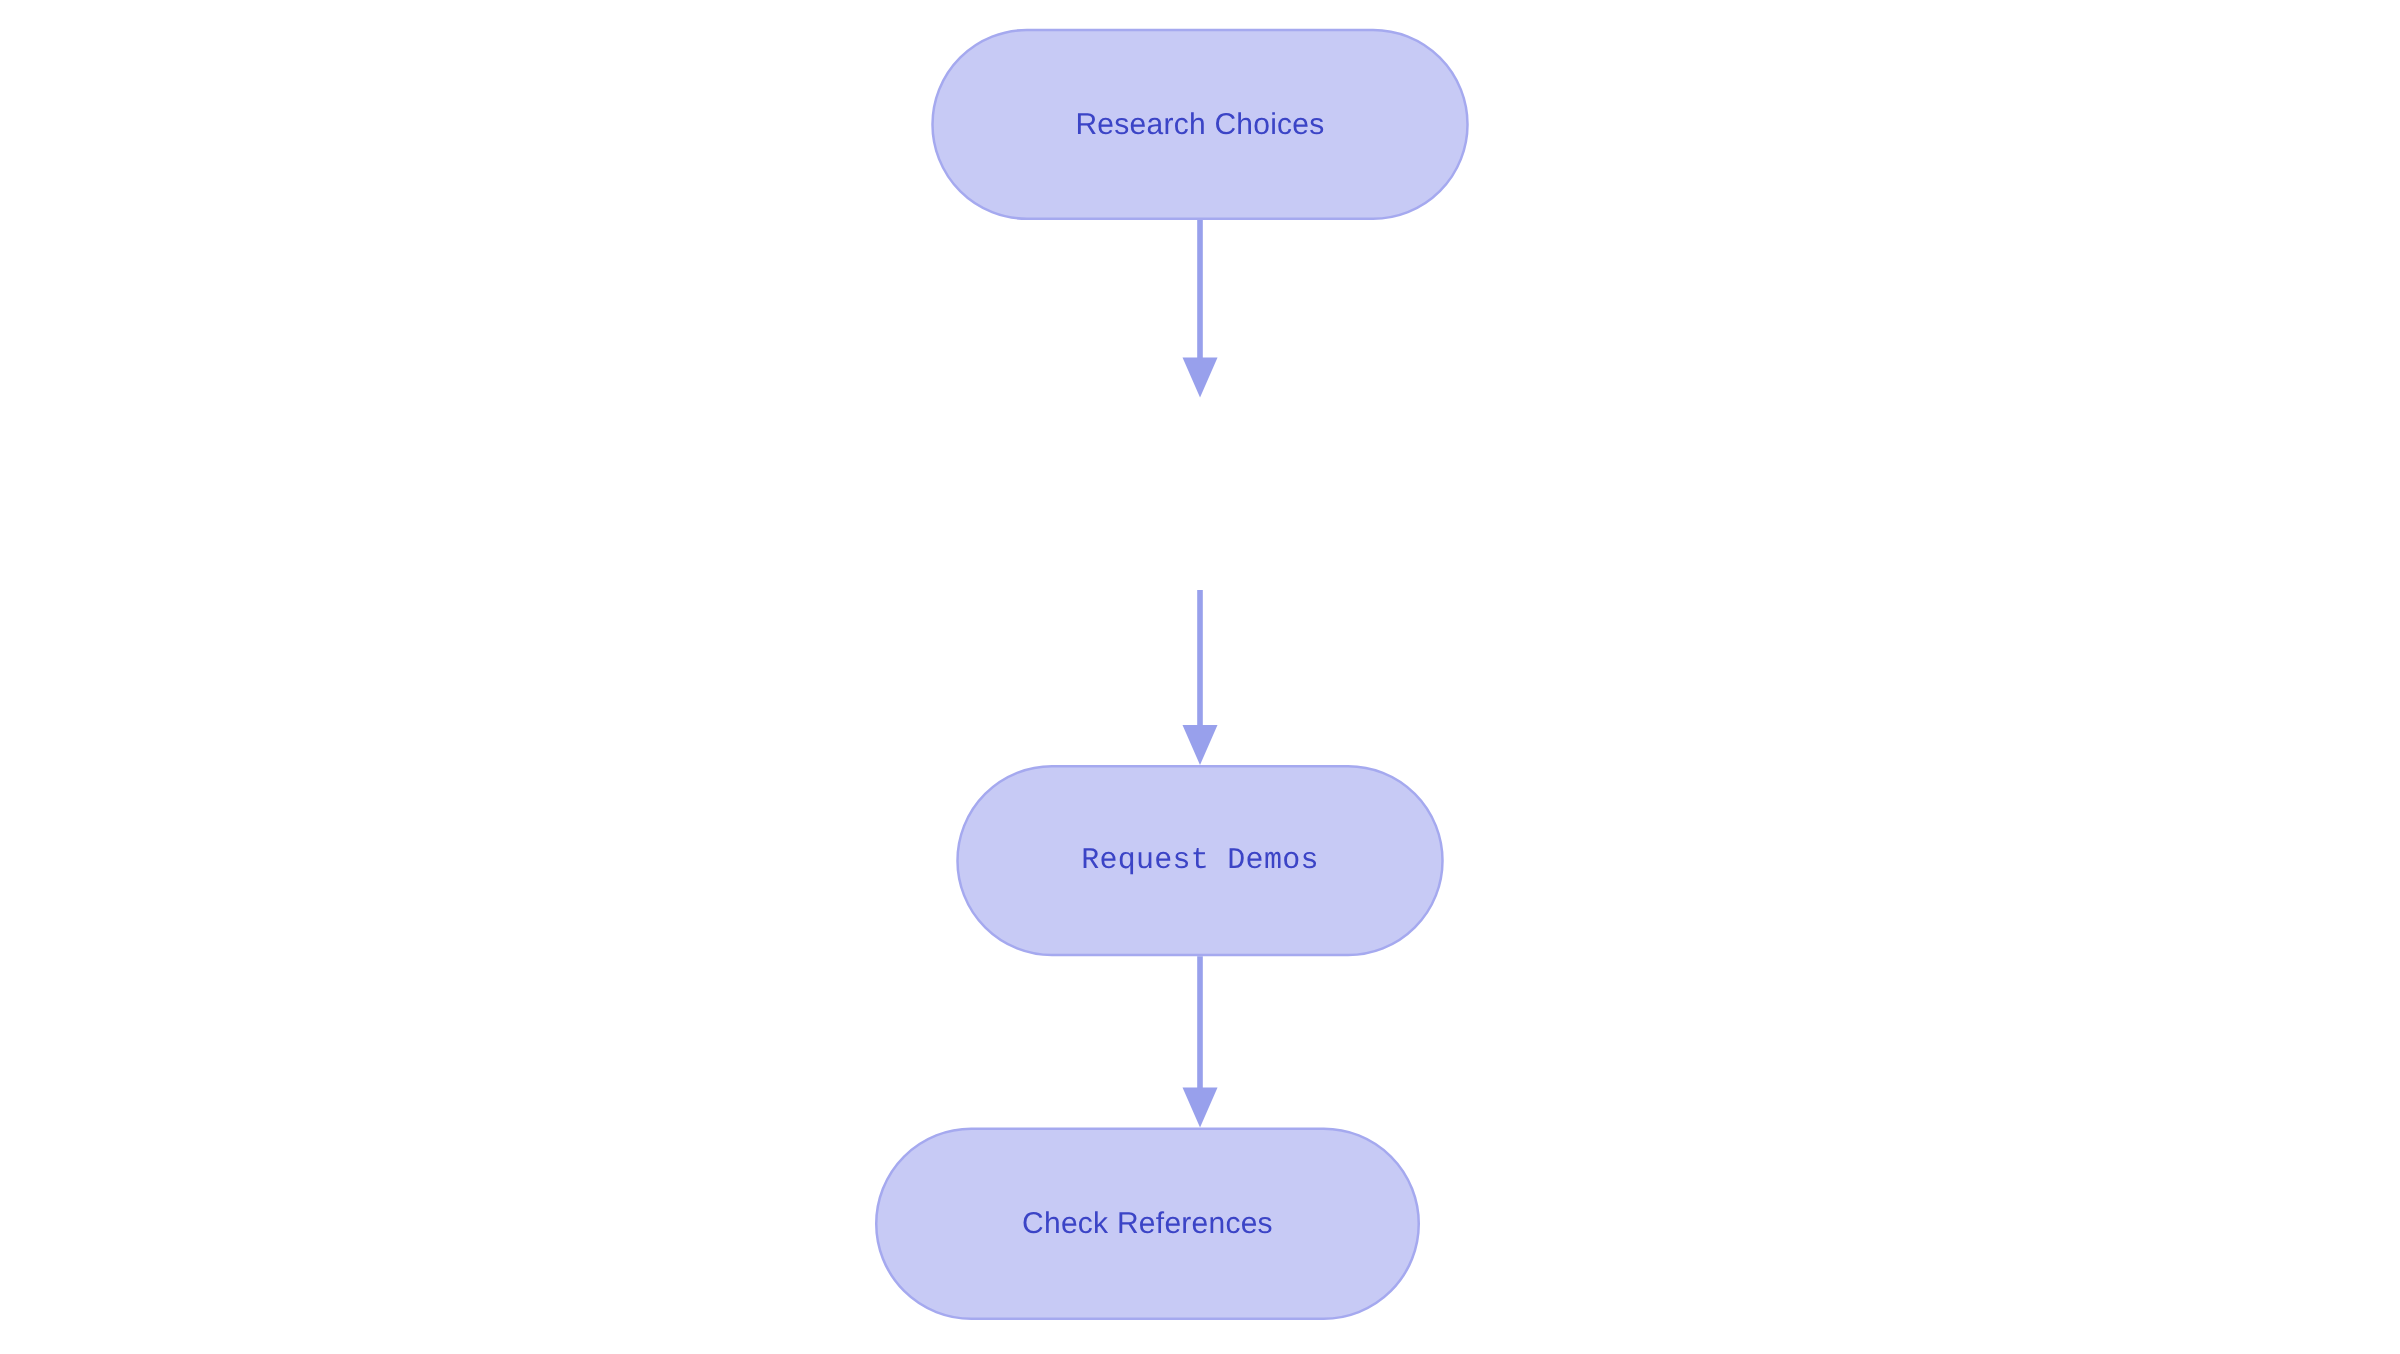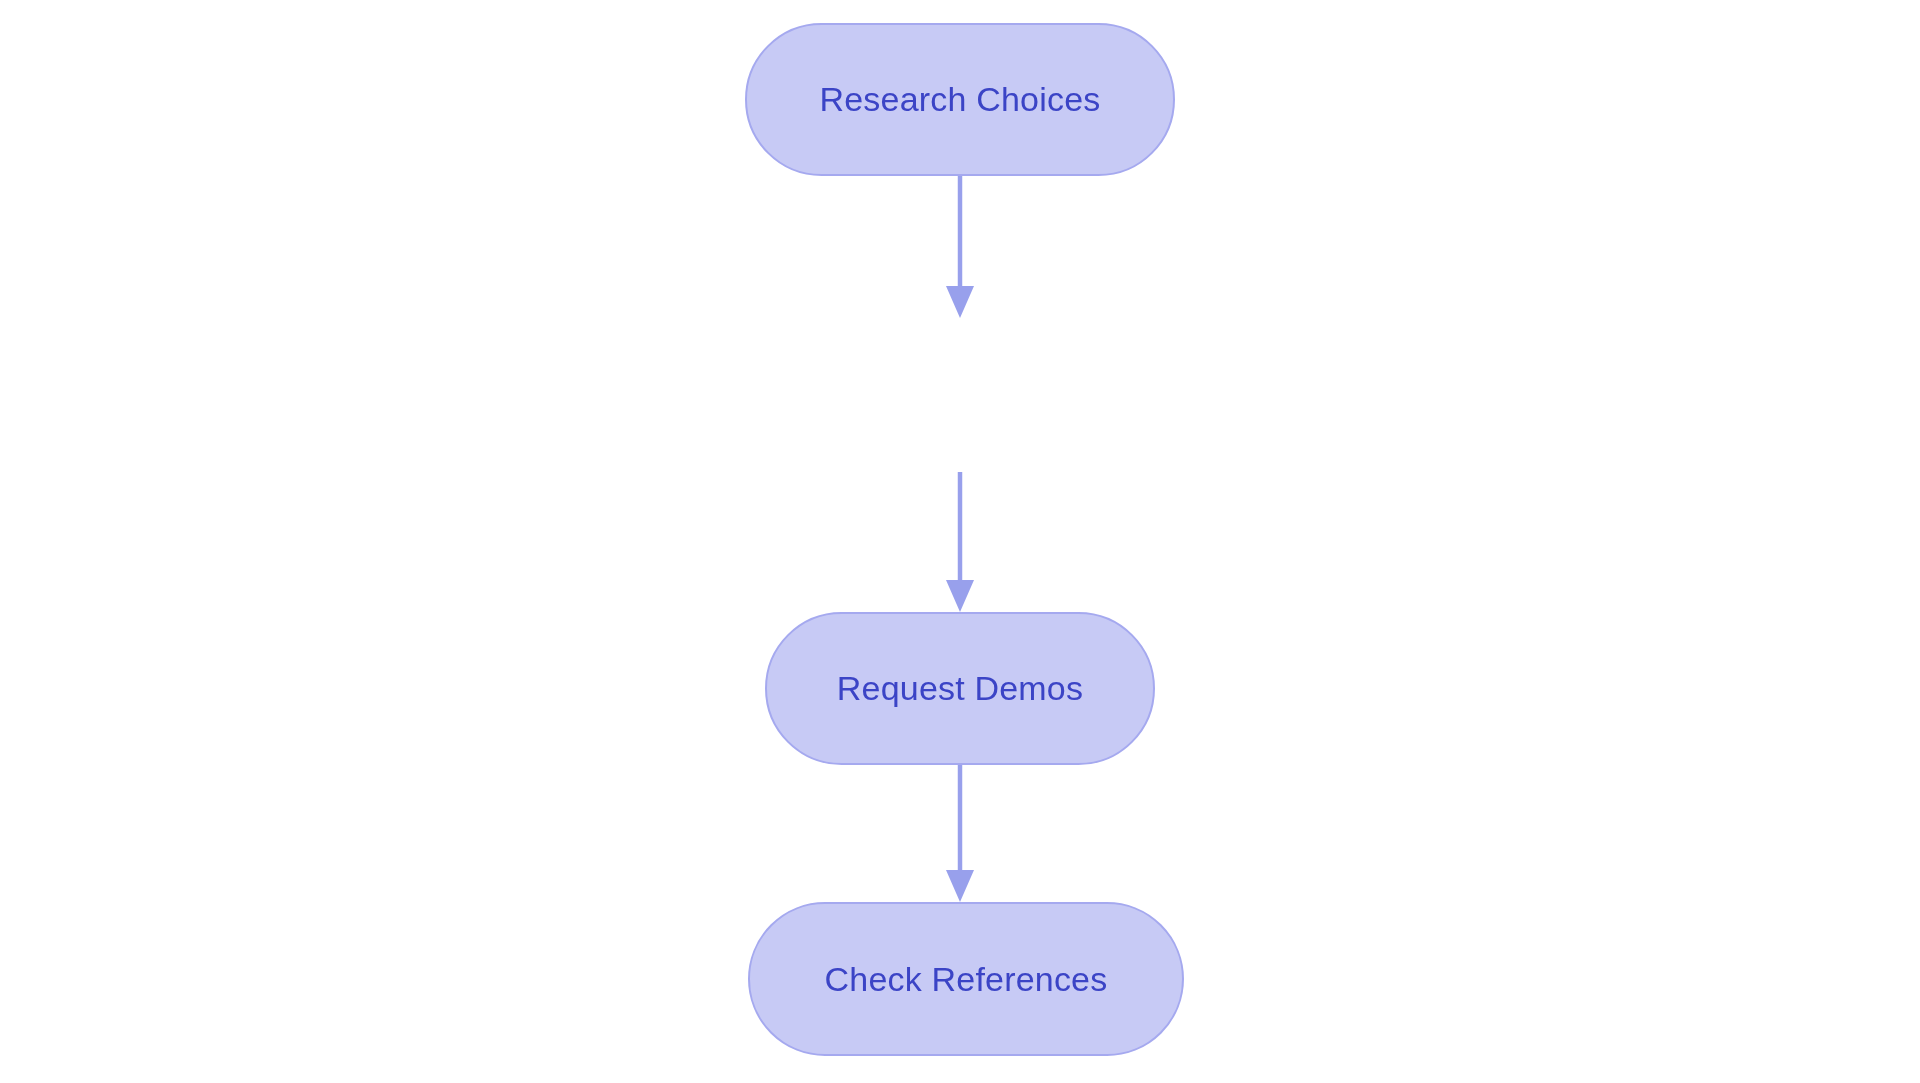--- a/index.html
+++ b/index.html
@@ -23,29 +23,29 @@
   }
   .flow-node {
     position: absolute;
     display: flex;
     align-items: center;
     justify-content: center;
     background: var(--node-fill);
     border: 2px solid var(--node-border);
     border-radius: 78px;
     color: var(--node-text);
-    font-size: 34px;
+    font-size: 24px;
     letter-spacing: 0.2px;
     white-space: nowrap;
     text-align: center;
   }
   .node-1 { left: 745px; top: 23px;  width: 430px; height: 153px; }
   .node-2 { left: 660px; top: 319px; width: 600px; height: 153px; }
-  .node-3 { left: 765px; top: 612px; width: 390px; height: 153px; }
-  .node-4 { left: 748px; top: 902px; width: 436px; height: 154px; }
+  .node-3 { left: 765px; top: 612px; width: 390px; height: 153px; font-family: Liberation Mono, monospace; }
+  .node-4 { left: 700px; top: 902px; width: 436px; height: 154px; }
 
   .flow-arrow { position: absolute; left: 943px; width: 34px; overflow: visible; }
   .arrow-1 { top: 176px; height: 142px; }
   .arrow-2 { top: 472px; height: 140px; }
   .arrow-3 { top: 765px; height: 137px; }
   .arrow-line { stroke: var(--arrow-color); stroke-width: 4.5; }
   .arrow-head { fill: var(--arrow-color); }
 </style>
 </head>
 <body>

